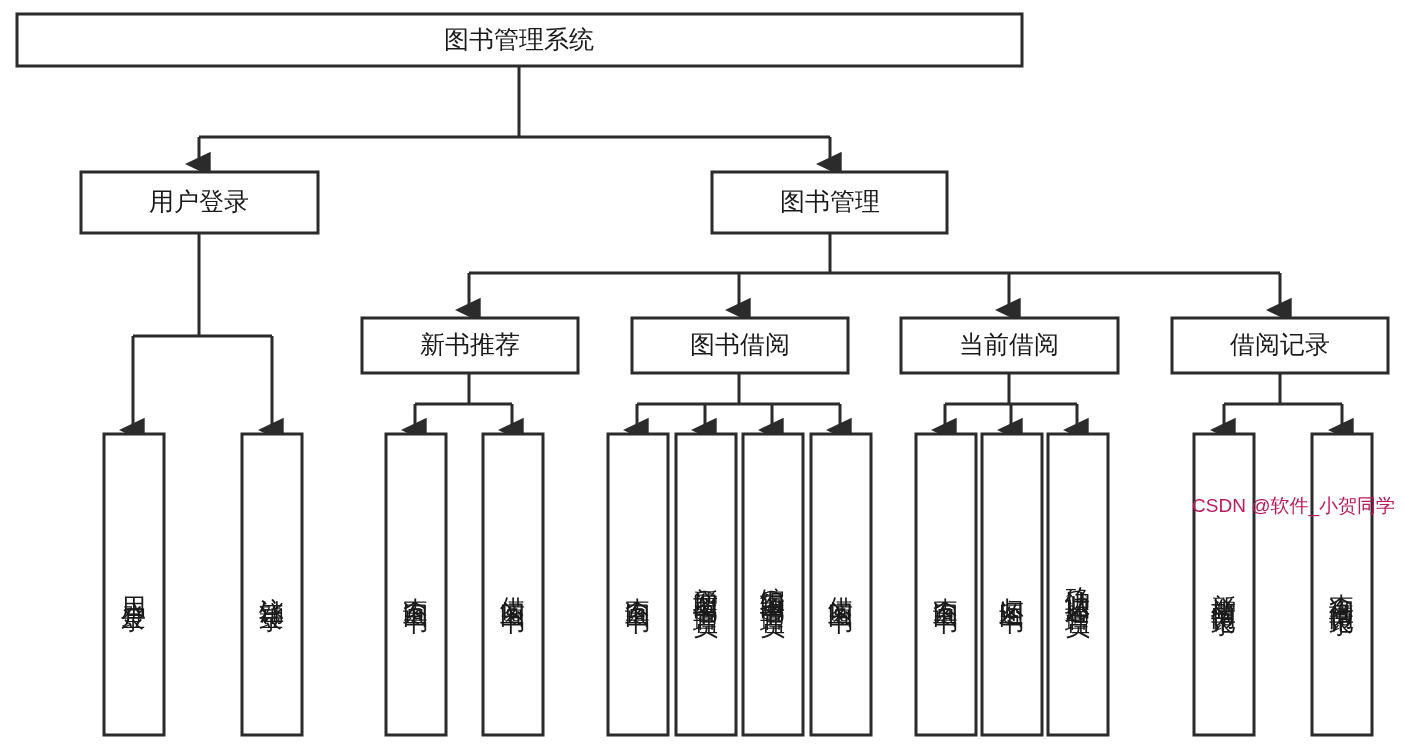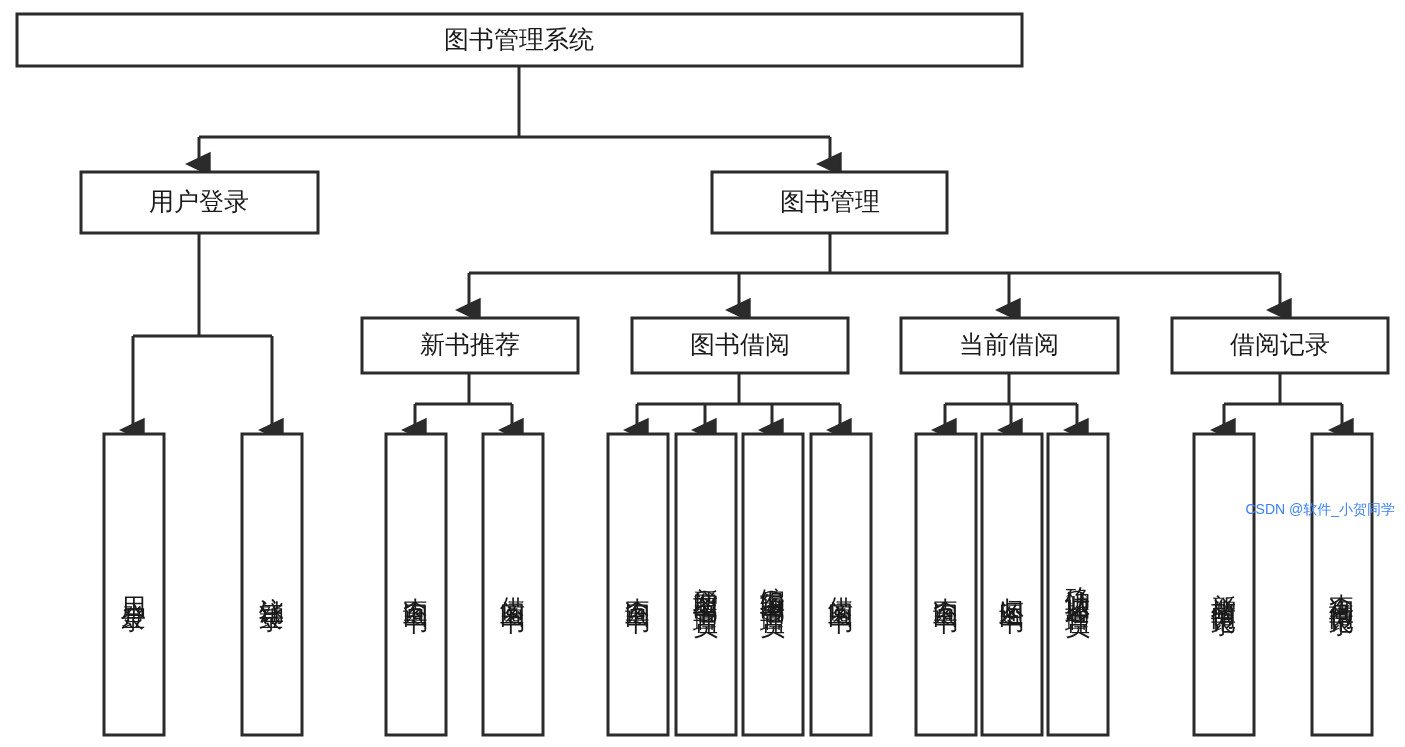--- a/index.html
+++ b/index.html
@@ -49,22 +49,22 @@
   .label-v {
     font-size: 25px;
     writing-mode: vertical-rl;
     text-orientation: upright;
     letter-spacing: 4px;
     dominant-baseline: central;
   }
   .watermark {
     position: absolute;
     font-family: "Liberation Sans", "DejaVu Sans", sans-serif;
-    font-size: 14px;
-    color: #3b82f6;
+    font-size: 19px;
+    color: #be185d;
     white-space: nowrap;
     pointer-events: none;
   }
 </style>
 </head>
 <body>
 
 <div id="diagram-root">
 
   <svg class="diagram-canvas" viewBox="0 0 1405 747" xmlns="http://www.w3.org/2000/svg">

